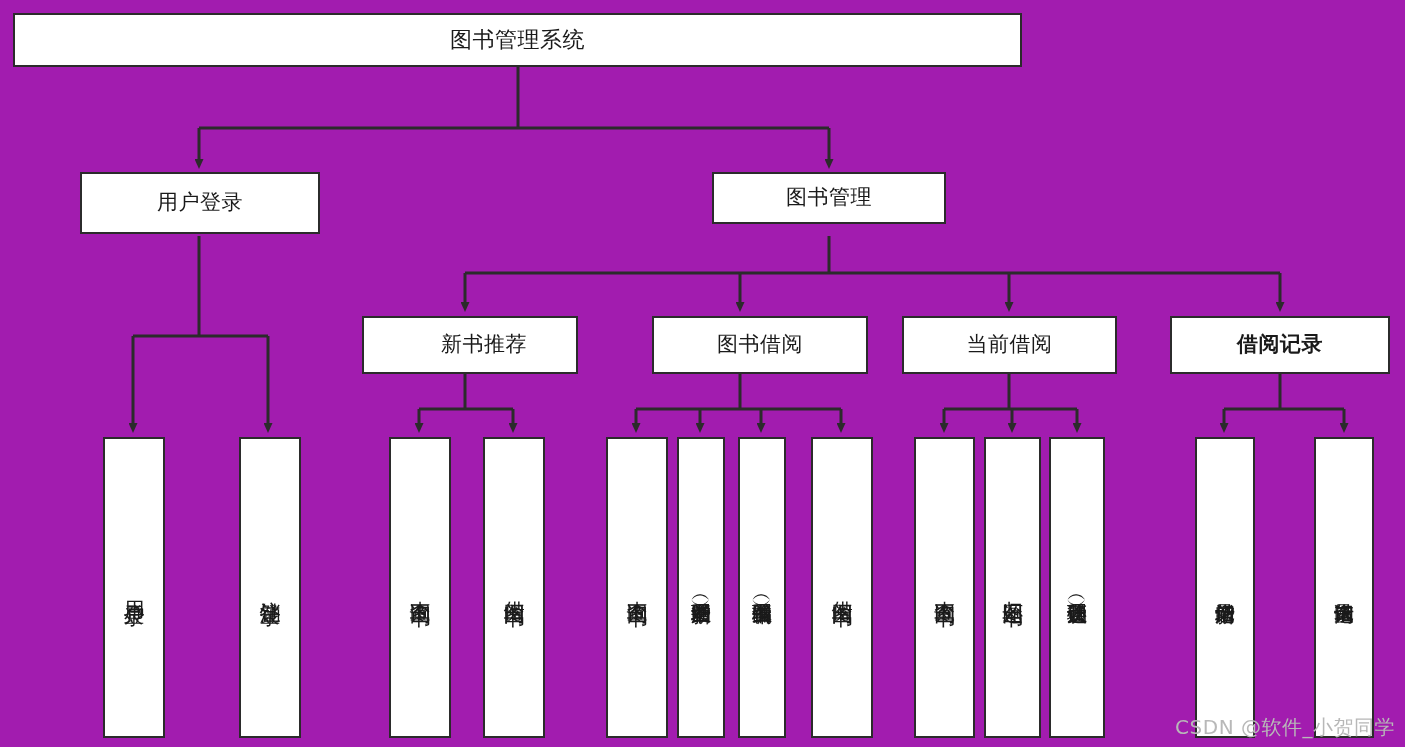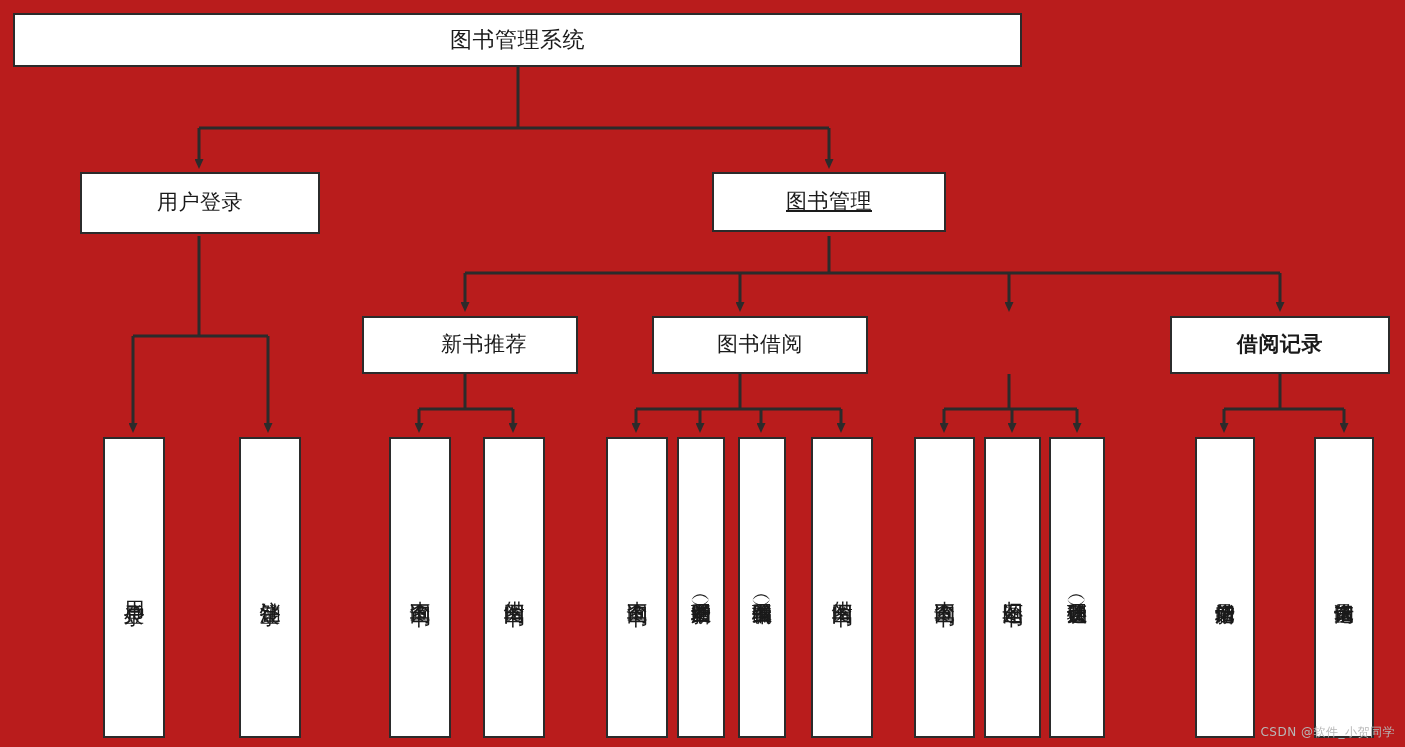--- a/index.html
+++ b/index.html
@@ -8,21 +8,21 @@
     padding: 0;
     background: #ffffff;
   }
   body {
     font-family: "DejaVu Sans", "Liberation Sans", sans-serif;
   }
   #diagram-root {
     position: relative;
     width: 1405px;
     height: 747px;
-    background: #b91c1c;
+    background: #a21caf;
     overflow: hidden;
   }
   #edges-layer {
     position: absolute;
     left: 0;
     top: 0;
     width: 1405px;
     height: 747px;
   }
   .node {
@@ -55,21 +55,21 @@
     font-size: 20px;
     letter-spacing: 0px;
   }
   .node-title {
     font-size: 22px;
   }
   #watermark {
     position: absolute;
     right: 10px;
     bottom: 6px;
-    font-size: 12px;
+    font-size: 20px;
     color: #b8b8b8;
     letter-spacing: 0.5px;
     white-space: nowrap;
     z-index: 5;
   }
 </style>
 </head>
 <body>
 
 <div id="diagram-root">
@@ -127,30 +127,33 @@
     </g>
   </svg>
 
   <div class="node node-h node-title" style="left:13px; top:13px; width:1009px; height:54px;">
     <span>图书管理系统</span>
   </div>
 
   <div class="node node-h" style="left:80px; top:172px; width:240px; height:62px;">
     <span>用户登录</span>
   </div>
-  <div class="node node-h" style="left:712px; top:172px; width:234px; height:60px;text-decoration:underline;">
+  <div class="node node-h" style="left:712px; top:172px; width:234px; height:52px;">
     <span>图书管理</span>
   </div>
 
   <div class="node node-h" style="left:362px; top:316px; width:216px; height:58px;padding-left:28px;">
     <span>新书推荐</span>
   </div>
   <div class="node node-h" style="left:632px; top:316px; width:216px; height:58px;margin-left:20px;">
     <span>图书借阅</span>
   </div>
+  <div class="node node-h" style="left:902px; top:316px; width:215px; height:58px;">
+    <span>当前借阅</span>
+  </div>
   <div class="node node-h" style="left:1170px; top:316px; width:220px; height:58px;font-weight:bold;">
     <span>借阅记录</span>
   </div>
 
   <div class="node node-v" style="left:103px; top:437px; width:62px; height:301px;">
     <span>用户登录</span>
   </div>
   <div class="node node-v" style="left:239px; top:437px; width:62px; height:301px;">
     <span>注销登录</span>
   </div>

